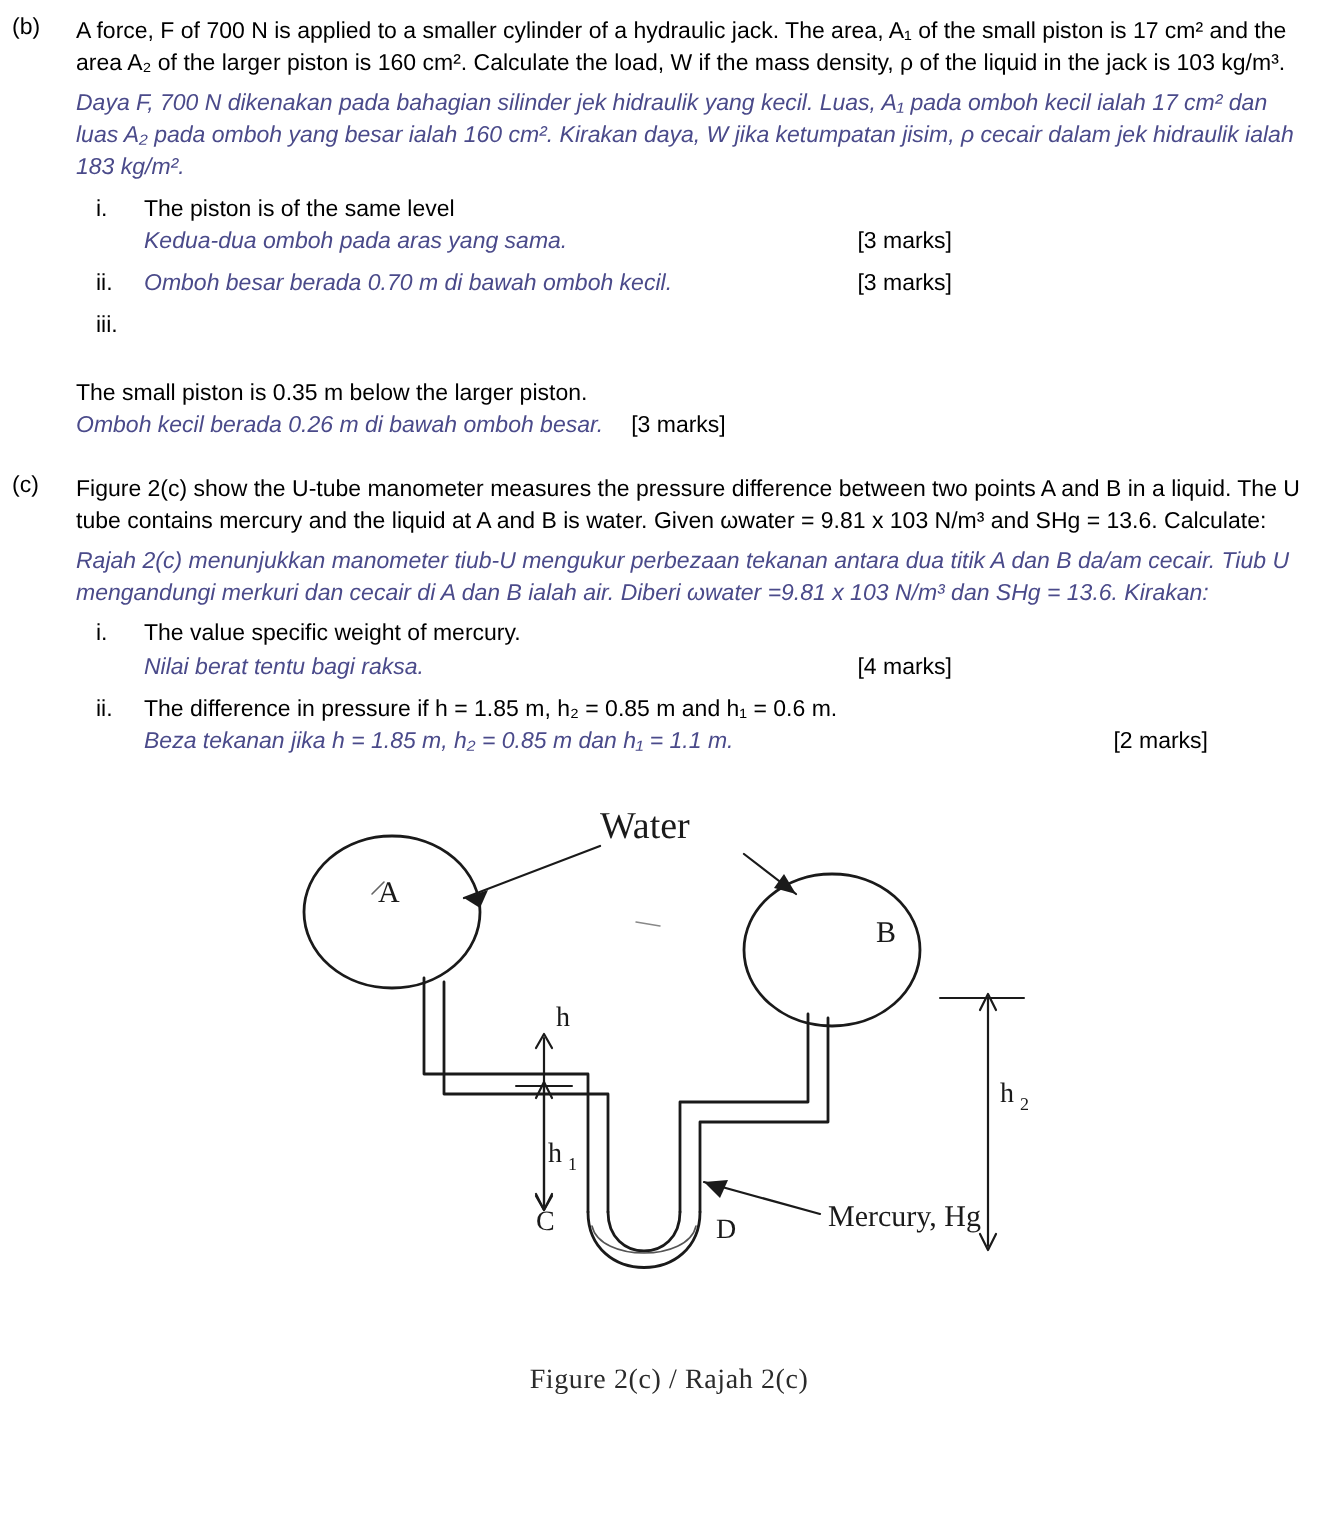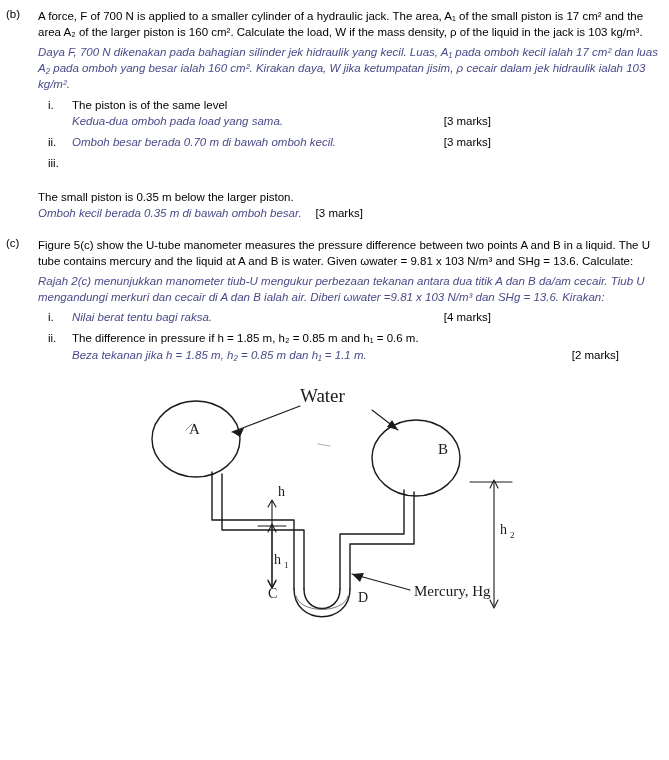--- a/index.html
+++ b/index.html
@@ -27,21 +27,21 @@
   }
   .label-col {
     width: 38px;
     flex: 0 0 38px;
     padding-left: 6px;
     box-sizing: border-box;
     font-size: 11.5px;
   }
   .body-col {
     flex: 1 1 auto;
-    padding-right: 0;
+    padding-right: 15px;
     font-size: 11.5px;
     line-height: 1.42;
   }
   .en {
     color: #000;
   }
   .ms {
     color: #4a4a8a;
     font-style: italic;
   }
@@ -105,71 +105,72 @@
 </style>
 </head>
 <body>
 
 <div class="page">
 
   <div class="qrow blk-b">
     <div class="label-col">(b)</div>
     <div class="body-col">
       <div class="en">A force, F of 700 N is applied to a smaller cylinder of a hydraulic jack. The area, A₁ of the small piston is 17 cm² and the area A₂ of the larger piston is 160 cm². Calculate the load, W if the mass density, ρ of the liquid in the jack is 103 kg/m³.</div>
-      <div class="ms" style="margin-top:3px;">Daya F, 700 N dikenakan pada bahagian silinder jek hidraulik yang kecil. Luas, A₁ pada omboh kecil ialah 17 cm² dan luas A₂ pada omboh yang besar ialah 160 cm². Kirakan daya, W jika ketumpatan jisim, ρ cecair dalam jek hidraulik ialah 103 kg/m².</div>
+      <div class="ms" style="margin-top:3px;">Daya F, 700 N dikenakan pada bahagian silinder jek hidraulik yang kecil. Luas, A₁ pada omboh kecil ialah 17 cm² dan luas A₂ pada omboh yang besar ialah 160 cm². Kirakan daya, W jika ketumpatan jisim, ρ cecair dalam jek hidraulik ialah 183 kg/m².</div>
 
       <div class="sub-list">
 
         <div class="sub-item" style="margin-top:4px;">
           <div class="sub-num">i.</div>
           <div class="sub-body">
             <div class="en">The piston is of the same level</div>
             <div class="line-with-marks">
-              <div class="ms">Kedua-dua omboh pada load yang sama.</div>
+              <div class="ms">Kedua-dua omboh pada aras yang sama.</div>
               <div class="marks mk-indent-a">[3 marks]</div>
             </div>
           </div>
         </div>
 
         <div class="sub-item" style="margin-top:4px;">
           <div class="sub-num">ii.</div>
           <div class="sub-body">
             <div class="line-with-marks">
               <div class="ms">Omboh besar berada 0.70 m di bawah omboh kecil.</div>
               <div class="marks mk-indent-b">[3 marks]</div>
             </div>
           </div>
         </div>
 
         <div class="sub-item" style="margin-top:4px;flex-direction:column;">
           <div class="sub-num">iii.</div>
           <div class="sub-body">
             <div class="en">The small piston is 0.35 m below the larger piston.</div>
             <div class="line-with-marks">
-              <div class="ms">Omboh kecil berada 0.35 m di bawah omboh besar.</div>
+              <div class="ms">Omboh kecil berada 0.26 m di bawah omboh besar.</div>
               <div class="marks mk-indent-c">[3 marks]</div>
             </div>
           </div>
         </div>
 
       </div>
     </div>
   </div>
 
   <div class="qrow blk-c">
     <div class="label-col">(c)</div>
     <div class="body-col">
-      <div class="en">Figure 5(c) show the U-tube manometer measures the pressure difference between two points A and B in a liquid. The U tube contains mercury and the liquid at A and B is water. Given ωwater = 9.81 x 103 N/m³ and SHg = 13.6. Calculate:</div>
+      <div class="en">Figure 2(c) show the U-tube manometer measures the pressure difference between two points A and B in a liquid. The U tube contains mercury and the liquid at A and B is water. Given ωwater = 9.81 x 103 N/m³ and SHg = 13.6. Calculate:</div>
       <div class="ms" style="margin-top:3px;">Rajah 2(c) menunjukkan manometer tiub-U mengukur perbezaan tekanan antara dua titik A dan B da/am cecair. Tiub U mengandungi merkuri dan cecair di A dan B ialah air. Diberi ωwater =9.81 x 103 N/m³ dan SHg = 13.6. Kirakan:</div>
 
       <div class="sub-list">
 
         <div class="sub-item" style="margin-top:4px;">
           <div class="sub-num">i.</div>
           <div class="sub-body">
+            <div class="en">The value specific weight of mercury.</div>
             <div class="line-with-marks">
               <div class="ms">Nilai berat tentu bagi raksa.</div>
               <div class="marks mk-indent-d">[4 marks]</div>
             </div>
           </div>
         </div>
 
         <div class="sub-item" style="margin-top:4px;">
           <div class="sub-num">ii.</div>
           <div class="sub-body">
@@ -238,15 +239,16 @@
       <text class="hand" x="438" y="80" font-size="15" fill="#1a1a1a" font-family="Liberation Serif, serif">B</text>
       <text class="hand" x="278" y="122" font-size="14" fill="#1a1a1a" font-family="Liberation Serif, serif">h</text>
       <text class="hand" x="274" y="190" font-size="14" fill="#1a1a1a" font-family="Liberation Serif, serif">h</text>
       <text class="hand" x="284" y="194" font-size="9" fill="#1a1a1a" font-family="Liberation Serif, serif">1</text>
       <text class="hand" x="500" y="160" font-size="14" fill="#1a1a1a" font-family="Liberation Serif, serif">h</text>
       <text class="hand" x="510" y="164" font-size="9" fill="#1a1a1a" font-family="Liberation Serif, serif">2</text>
       <text class="hand" x="268" y="224" font-size="14" fill="#1a1a1a" font-family="Liberation Serif, serif">C</text>
       <text class="hand" x="358" y="228" font-size="14" fill="#1a1a1a" font-family="Liberation Serif, serif">D</text>
       <text class="hand" x="414" y="222" font-size="15" fill="#1a1a1a" font-family="Liberation Serif, serif">Mercury, Hg</text>
     </svg>
+    <div class="fig-caption">Figure 2(c) / Rajah 2(c)</div>
   </div>
 
 </div>
 
 </body></html>

